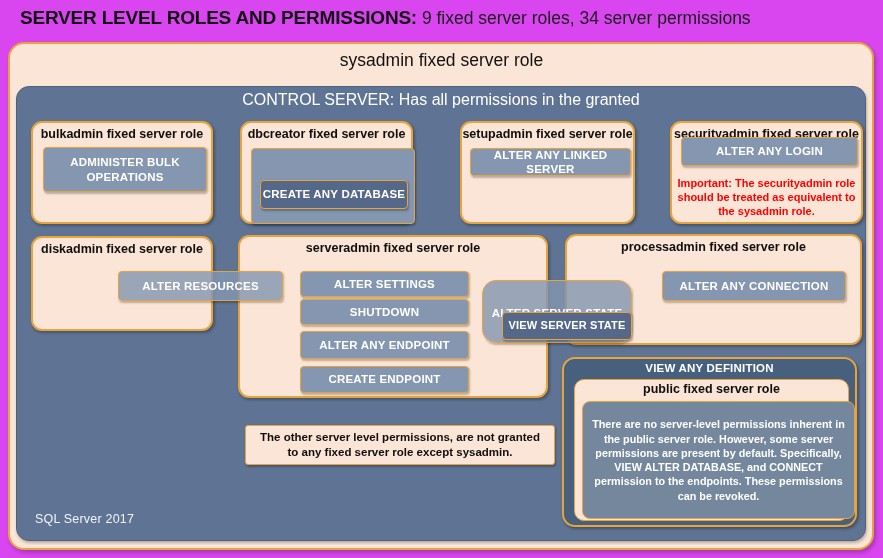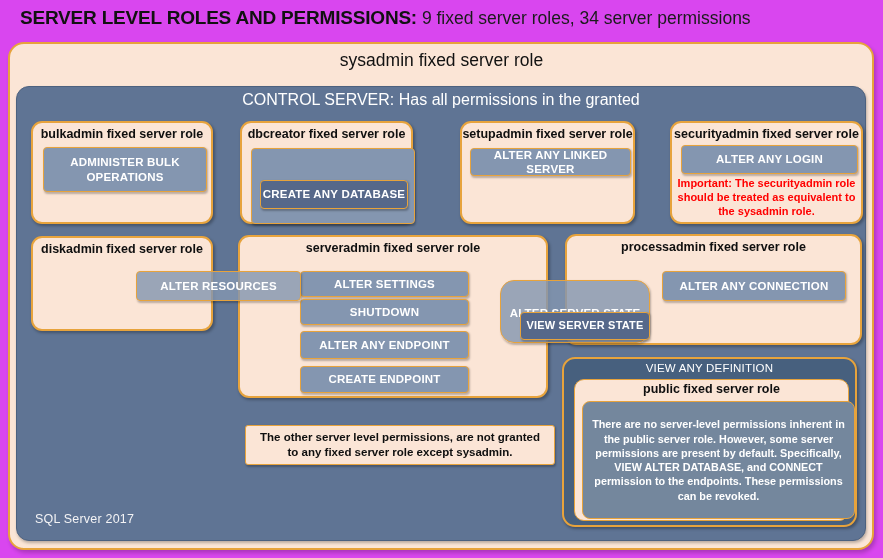--- a/index.html
+++ b/index.html
@@ -27,38 +27,38 @@
   .role-box{background:#FBE5D6;border:2px solid #E7A33C;border-radius:11px;
     box-shadow:1.5px 2px 3px rgba(0,0,0,0.28);}
   .role-title{position:absolute;left:0;top:4px;width:100%;text-align:center;
     font-size:12.5px;font-weight:bold;color:#0f0f0f;}
 
   
   .perm{background:#8496B0;border:1.5px solid #E7A33C;border-radius:4px;
     display:flex;align-items:center;justify-content:center;text-align:center;
     color:#ffffff;font-weight:bold;font-size:11.5px;letter-spacing:0.2px;
     box-shadow:1px 1.5px 2px rgba(0,0,0,0.25);line-height:1.25;}
-  .perm.translucent{background:rgba(132,150,176,0.82);margin-left:18px;}
+  .perm.translucent{background:rgba(132,150,176,0.82);}
   .perm-dark{background:#56688A;}
   .perm-top-label{align-items:center;padding-top:4px;}
 
   .warning-text{position:absolute;left:4px;top:54px;width:calc(100% - 8px);
     text-align:center;color:#FF0000;font-weight:bold;font-size:11px;line-height:1.25;}
 
   
   .note-box{left:245px;top:425px;width:310px;height:40px;background:#FBE5D6;
     border:1.5px solid #E7A33C;border-radius:3px;display:flex;align-items:center;
     justify-content:center;text-align:center;font-size:11.5px;font-weight:bold;
     color:#0f0f0f;line-height:1.3;padding:2px 8px;box-shadow:1px 1.5px 2px rgba(0,0,0,0.25);}
 
   
   .vad-box{left:562px;top:357px;width:295px;height:170px;background:#47607E;
     border:2px solid #E7A33C;border-radius:13px;box-shadow:1.5px 2px 3px rgba(0,0,0,0.3);}
   .vad-label{position:absolute;left:0;top:3px;width:100%;text-align:center;
-    color:#ffffff;font-weight:normal;font-size:11.5px;letter-spacing:0.2px;}
+    color:#ffffff;font-weight:bold;font-size:11.5px;letter-spacing:0.2px;}
   .public-box{position:absolute;left:10px;top:20px;width:273px;height:140px;
     background:#FBE5D6;border:1.5px solid #E7A33C;border-radius:10px;}
   .public-title{position:absolute;left:0;top:2px;width:100%;text-align:center;
     font-size:12.5px;font-weight:bold;color:#0f0f0f;}
   .public-text-box{position:absolute;left:7px;top:21px;width:257px;height:112px;
     background:#74879D;border:1.5px solid #E7A33C;border-radius:8px;
     display:flex;align-items:center;justify-content:center;text-align:center;
     color:#ffffff;font-weight:bold;font-size:10.8px;line-height:1.32;padding:2px 7px;}
 
   .footer-label{left:35px;top:512px;color:#f3f3f5;font-size:12.5px;letter-spacing:0.2px;}
@@ -91,21 +91,21 @@
     </div>
   </div>
 
   <div class="abs role-box" style="left:460px;top:121px;width:175px;height:103px;">
     <div class="role-title">setupadmin fixed server role</div>
     <div class="perm" style="position:absolute;left:8px;top:25px;width:159px;height:26px;">ALTER ANY LINKED SERVER</div>
   </div>
 
   <div class="abs role-box" style="left:670px;top:121px;width:193px;height:103px;">
     <div class="role-title">securityadmin fixed server role</div>
-    <div class="perm" style="position:absolute;left:9px;top:22px;width:175px;height:27px;">ALTER ANY LOGIN</div>
+    <div class="perm" style="position:absolute;left:9px;top:14px;width:175px;height:27px;">ALTER ANY LOGIN</div>
     <div class="warning-text">Important: The securityadmin role should be treated as equivalent to the sysadmin role.</div>
   </div>
 
   <div class="abs role-box" style="left:31px;top:236px;width:182px;height:95px;">
     <div class="role-title">diskadmin fixed server role</div>
   </div>
 
   <div class="abs role-box" style="left:238px;top:235px;width:310px;height:163px;padding-left:16px;">
     <div class="role-title">serveradmin fixed server role</div>
     <div class="perm" style="position:absolute;left:60px;top:34px;width:167px;height:24px;">ALTER SETTINGS</div>

